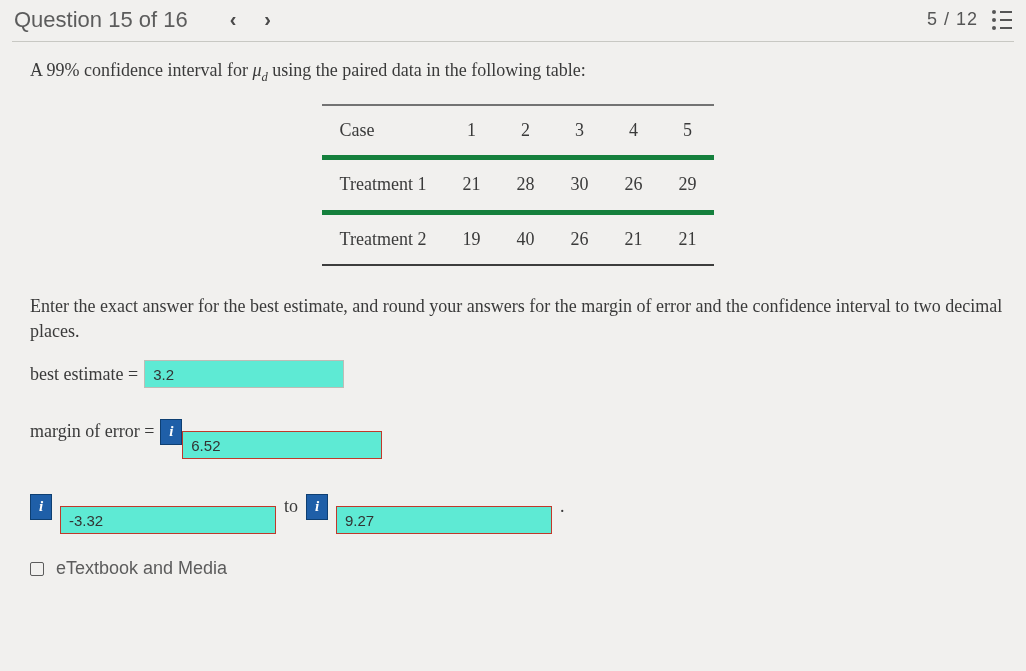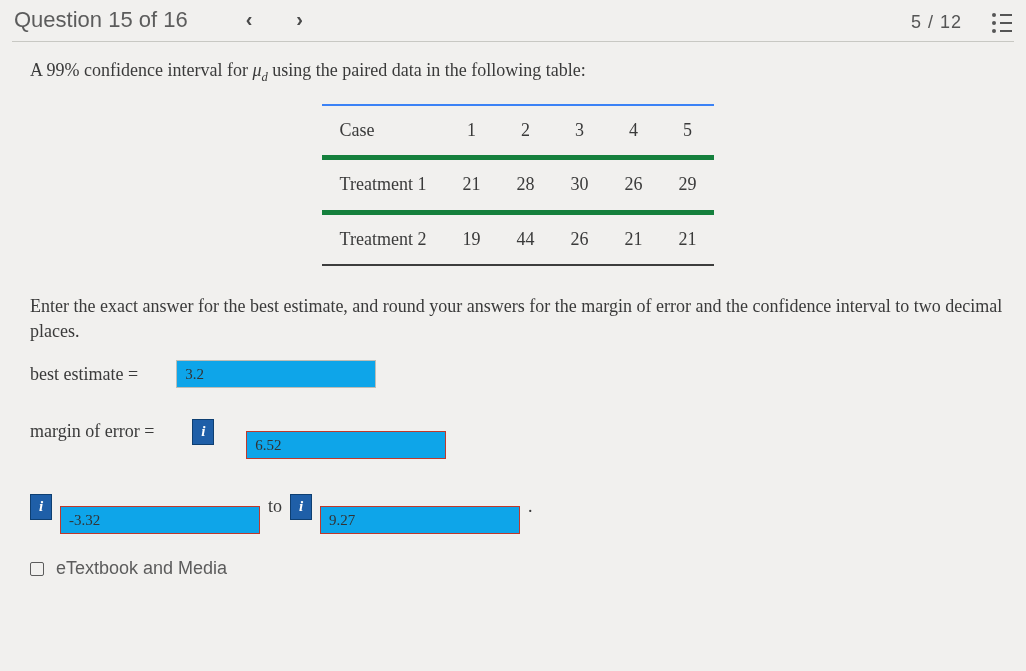--- a/index.html
+++ b/index.html
@@ -8,26 +8,25 @@
     padding: 0;
     width: 1026px;
     height: 671px;
     font-family: Georgia, 'Times New Roman', serif;
     background: #f1f0ee;
     color: #3a3a3a;
     overflow: hidden;
   }
   .topbar {
     display: flex;
-    align-items: flex-end;
+    align-items: center;
     padding: 6px 14px 8px 14px;
     font-size: 22px;
     color: #5c5c5c;
     font-family: -apple-system, "Helvetica Neue", Arial, sans-serif;
-    gap: 16px;
   }
   .topbar .qtitle { margin-right: 28px; }
   .nav-arrow {
     font-family: Arial, sans-serif;
     font-weight: bold;
     font-size: 20px;
     color: #4a4a4a;
     padding: 2px 14px;
     cursor: pointer;
     user-select: none;
@@ -54,57 +53,57 @@
   .content { padding: 16px 20px 0 30px; font-size:18px; line-height:1.4; }
   .intro { margin-bottom: 18px; }
   .mu { font-style: italic; }
   .mu sub { font-size: 0.7em; font-style: italic; }
   .table-wrap { display:flex; justify-content:center; margin: 8px 0 28px 0;}
   table.data { border-collapse: collapse; font-size:18px; }
   table.data td { padding: 12px 18px; text-align:left; }
   table.data td.num { text-align:center; min-width:38px; }
   table.data tr { border-top:5px solid #15803d; }
   table.data tr:last-child { border-bottom:1px solid #3d3d3d; }
-  table.data tr:first-child { border-top:2px solid #3b82f6; }
+  table.data tr:first-child { border-top:2px solid #737373; }
   table.data tr:last-child { border-bottom:2px solid #3d3d3d; }
   .prompt-line { margin-bottom: 14px; }
-  .answer-row { display:flex; align-items:center; margin: 16px 0; font-size:18px;gap:32px;}
+  .answer-row { display:flex; align-items:center; margin: 16px 0; font-size:18px;}
   .answer-label { margin-right:6px; }
   .i-badge {
     width:22px; height:26px;
     background:#1f5fa8;
     color:#fff;
     font-family: Georgia, serif;
     font-weight:bold;
     font-style: italic;
     font-size:15px;
     display:inline-flex;
     align-items:center;
     justify-content:center;
     border:1px solid #0e3f72;
     cursor: help;
     margin-right:0;
   }
   .ans-input {
     border:1px solid #bdbdb6;
-    background:#0ea5e9;
+    background:#5eead4;
     height:28px;
     font-size:15px;
     padding: 2px 8px;
-    font-family: Liberation Serif, serif;
+    font-family: Liberation Sans, sans-serif;
     color:#333;
   }
   .ans-input.plain { width:200px; }
   .ans-input.red {
     border:1.5px solid #c0392b;
     outline-offset:-1px;
     margin-top:27px;
   }
   .ci-row { display:flex; align-items:center; gap:8px; margin-top:20px; font-size:18px; }
-  .ci-input { width:200px; }
+  .ci-input { width:216px; }
   .etext-link {
     margin-top: 22px;
     color:#5c5c5c;
     font-size:18px;
     display:inline-flex;
     align-items:center;
     gap:12px;
     font-family: -apple-system, Arial, sans-serif;
   }
   .etext-link .book-icon {
@@ -159,21 +158,21 @@
             <td>Treatment 1</td>
             <td class="num">21</td>
             <td class="num">28</td>
             <td class="num">30</td>
             <td class="num">26</td>
             <td class="num">29</td>
           </tr>
           <tr>
             <td>Treatment 2</td>
             <td class="num">19</td>
-            <td class="num">44</td>
+            <td class="num">40</td>
             <td class="num">26</td>
             <td class="num">21</td>
             <td class="num">21</td>
           </tr>
         </tbody>
     </table>
   </div>
 
   <div class="prompt-line">Enter the exact answer for the best estimate, and round your answers for the margin of error and the confidence interval to two decimal places.</div>
 

